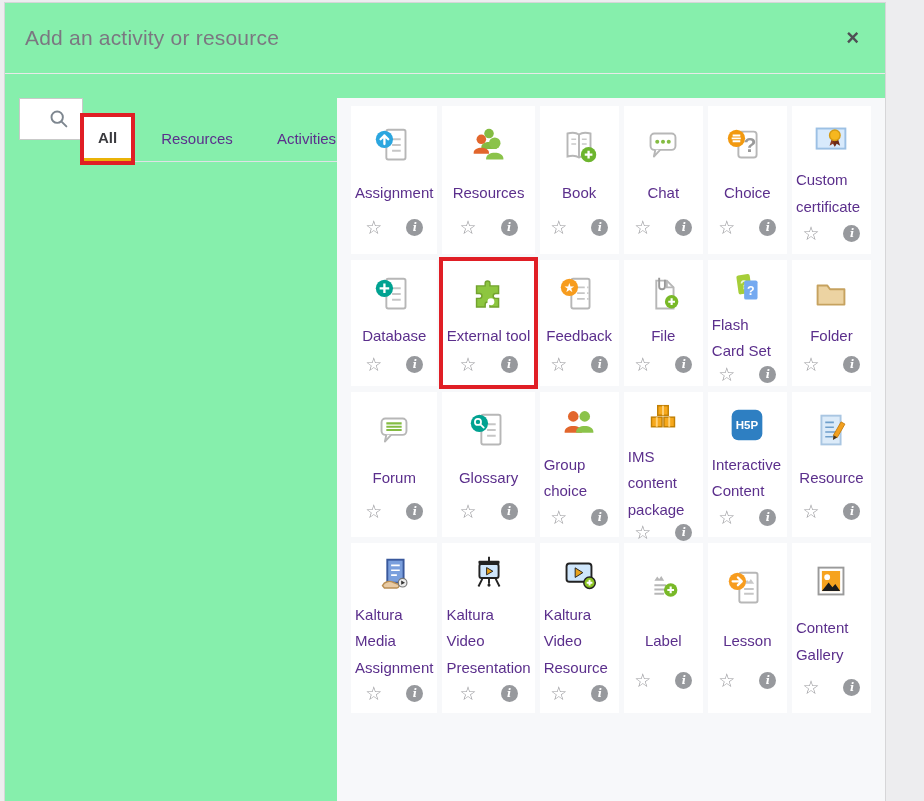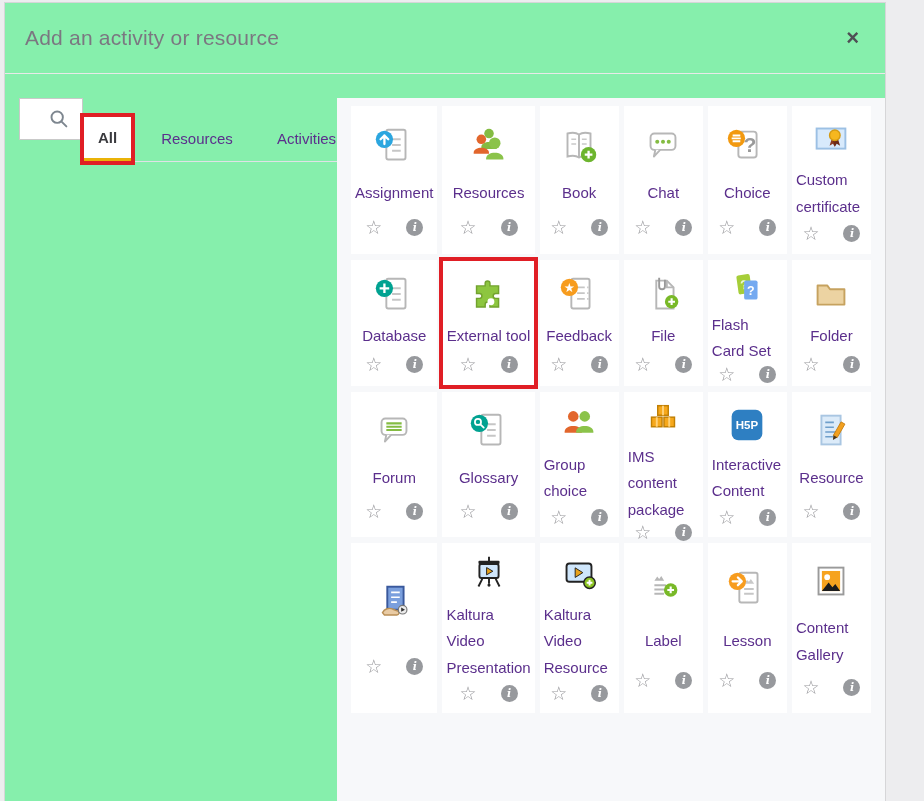--- a/index.html
+++ b/index.html
@@ -353,20 +353,21 @@
           <div class="tile">
             <span class="tile-icon">
               <svg viewBox="0 0 48 48">
                 <rect x="17" y="7" width="17" height="24" fill="#7a9fdd" stroke="#39589c" stroke-width="2"></rect>
                 <path d="M21 13h9M21 18h9M21 23h6" stroke="#fff" stroke-width="1.8"></path>
                 <path d="M12 34c2-4 7-5.5 11-3.5l5 2c2.2 1 1.2 4-1 4H14z" fill="#e9cba4" stroke="#b98f55" stroke-width="1.5"></path>
                 <circle cx="33" cy="31" r="4.5" fill="#ececec" stroke="#777" stroke-width="1.2"></circle>
                 <path d="M31.5 28.8l4 2.2-4 2.2z" fill="#333"></path>
               </svg>
             </span>
+            <span class="tile-label">Kaltura Media Assignment</span>
             <span class="tile-foot">
               <span class="star">☆</span>
               <span class="info">i</span>
             </span>
           </div>
           <div class="tile">
             <span class="tile-icon">
               <svg viewBox="0 0 48 48">
                 <path d="M24 4v5" stroke="#222" stroke-width="2"></path>
                 <rect x="13" y="8" width="22" height="3.5" rx="1" fill="#222"></rect>

